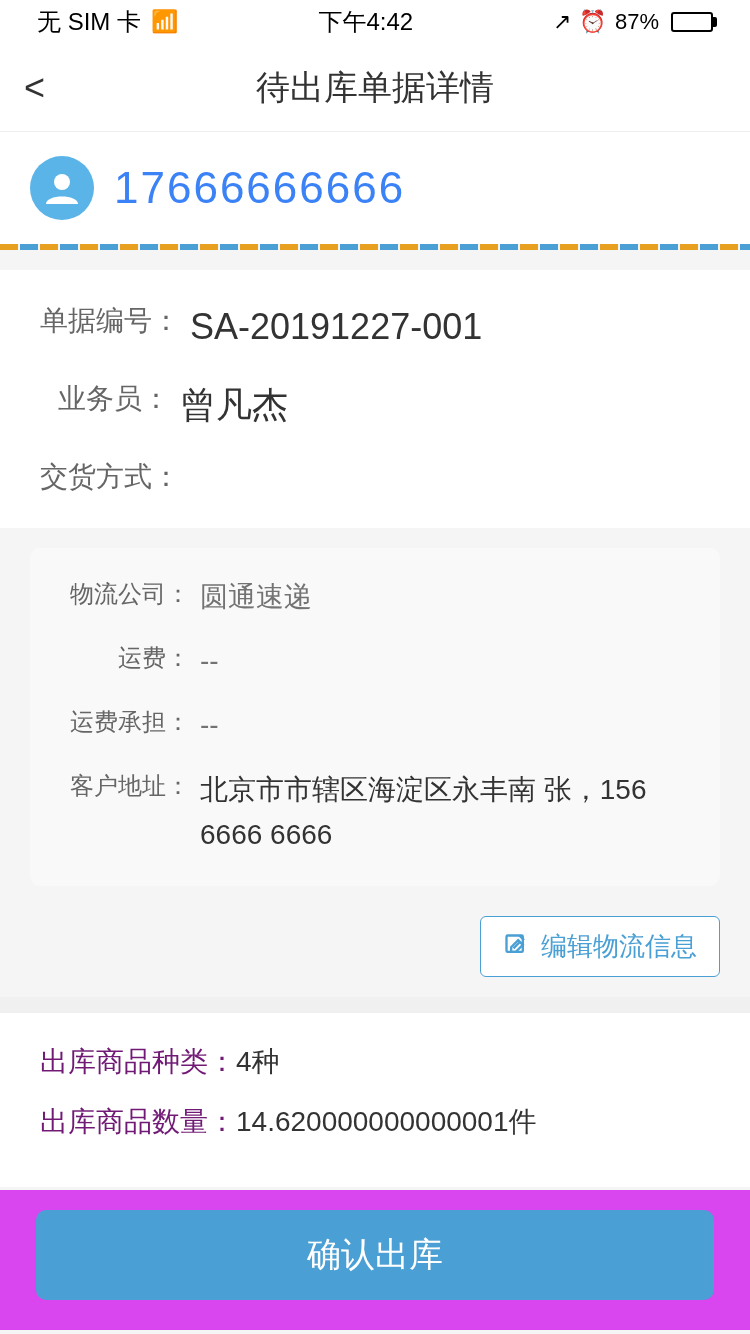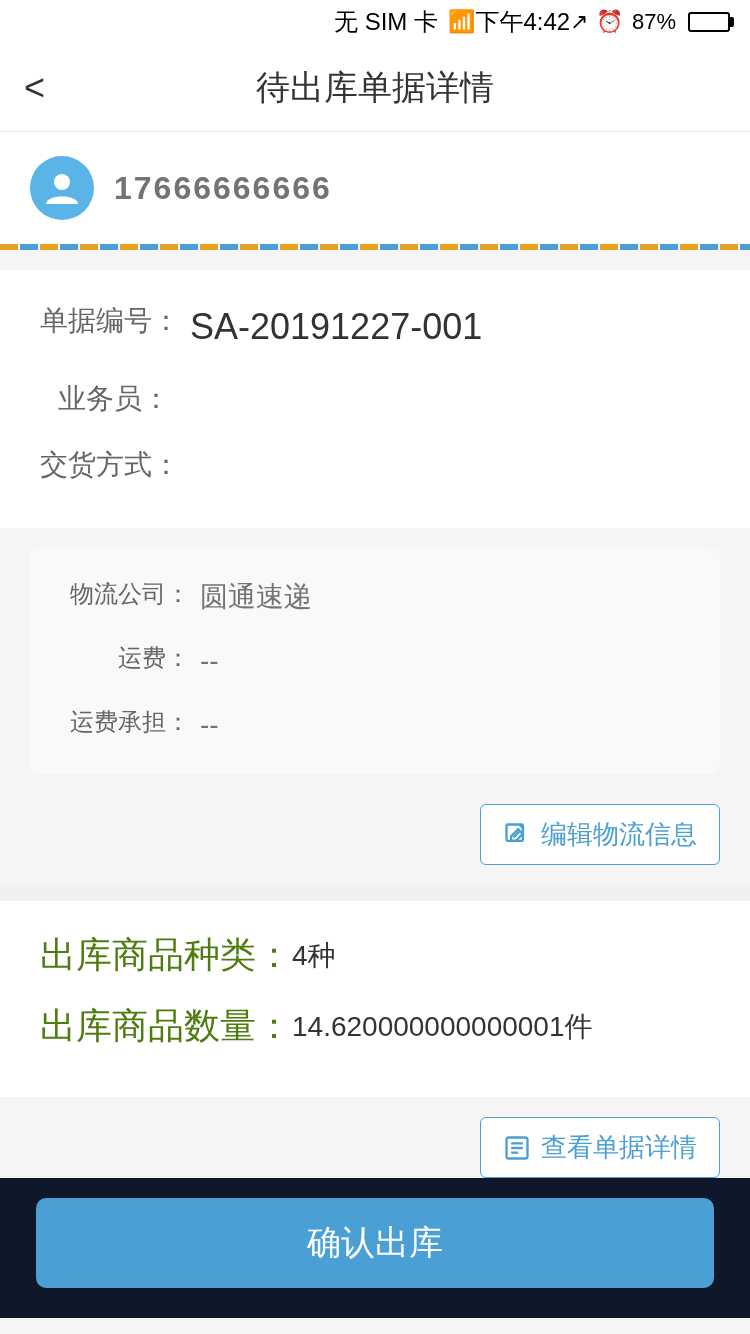--- a/index.html
+++ b/index.html
@@ -12,22 +12,22 @@
       font-size: 28px;
       color: #333;
     }
 
     
     .status-bar {
       height: 44px;
       background: #fff;
       display: flex;
       align-items: center;
-      justify-content: flex-end;
-      padding: 0 20px;
+      justify-content: space-between;
+      padding: 0 37px;
       font-size: 24px;
       color: #000;
     }
     .status-left { display: flex; align-items: center; gap: 10px; }
     .status-right { display: flex; align-items: center; gap: 8px; font-size: 22px; }
     .wifi-icon { font-size: 22px; }
     .battery-bar {
       display: inline-block;
       width: 42px;
       height: 20px;
@@ -103,39 +103,39 @@
       border-radius: 50%;
       background: #5ab4e8;
       display: flex;
       align-items: center;
       justify-content: center;
       color: #fff;
       font-size: 30px;
       flex-shrink: 0;
     }
     .user-phone {
-      font-size: 32px;
-      font-weight: 700;
-      color: #737373;
+      font-size: 44px;
+      font-weight: 400;
+      color: #3b82f6;
       letter-spacing: 2px;
     }
 
     
     .info-section {
       background: #fff;
       margin-top: 20px;
       padding: 30px 40px;
     }
     .info-row {
       display: flex;
       align-items: flex-start;
       margin-bottom: 24px;
       line-height: 1.5;
     }
-    .info-row:last-child { margin-bottom: 12px; }
+    .info-row:last-child { margin-bottom: 0; }
     .info-label {
       color: #666;
       font-size: 28px;
       min-width: 130px;
       text-align: right;
       flex-shrink: 0;
     }
     .info-value {
       color: #333;
       font-size: 36px;
@@ -234,22 +234,22 @@
       background: #fff;
       padding: 30px 40px;
     }
     .goods-row {
       display: flex;
       align-items: center;
       margin-bottom: 22px;
     }
     .goods-row:last-child { margin-bottom: 16px; }
     .goods-label {
-      color: #4d7c0f;
-      font-size: 36px;
+      color: #701a75;
+      font-size: 28px;
       min-width: 170px;
       flex-shrink: 0;
     }
     .goods-value {
       color: #333;
       font-size: 28px;
     }
 
     
     .view-details-btn {
@@ -269,24 +269,24 @@
 
     
     .bottom-spacer {
       height: 200px;
       background: #f5f5f5;
     }
 
     
     .confirm-btn-wrap {
       position: fixed;
-      bottom: 16px;
+      bottom: 4px;
       left: 0;
       width: 750px;
-      background: #0f172a;
+      background: #d946ef;
       padding: 20px 36px 30px;
     }
     .confirm-btn {
       width: 100%;
       height: 90px;
       background: #4a9fd4;
       border: none;
       border-radius: 10px;
       color: #fff;
       font-size: 34px;
@@ -333,38 +333,43 @@
 
 <div class="dashed-divider"></div>
 
 <div class="info-section">
   <div class="info-row">
     <span class="info-label">单据编号：</span>
     <span class="info-value">SA-20191227-001</span>
   </div>
   <div class="info-row">
     <span class="info-label">业务员：</span>
+    <span class="info-value">曾凡杰</span>
   </div>
   <div class="info-row">
     <span class="info-label">交货方式：</span>
   </div>
 </div>
 
 <div class="logistics-card">
   <div class="logistics-row">
     <span class="logistics-label">物流公司：</span>
     <span class="logistics-value">圆通速递</span>
   </div>
   <div class="logistics-row">
     <span class="logistics-label">运费：</span>
     <span class="logistics-value">--</span>
   </div>
   <div class="logistics-row">
     <span class="logistics-label">运费承担：</span>
     <span class="logistics-value">--</span>
+  </div>
+  <div class="logistics-row">
+    <span class="logistics-label">客户地址：</span>
+    <span class="address-value">北京市市辖区海淀区永丰南  张，156 6666 6666</span>
   </div>
 </div>
 
 <div class="clearfix">
   <button class="edit-logistics-btn">
     <svg viewBox="0 0 24 24" fill="none" stroke="#4a9fd4" stroke-width="2">
       <rect x="3" y="3" width="14" height="14" rx="1"></rect>
       <path d="M14 3l4 4M9 14l5-5"></path>
       <path d="M7 17h4l6-6-4-4-6 6v4z"></path>
     </svg>

